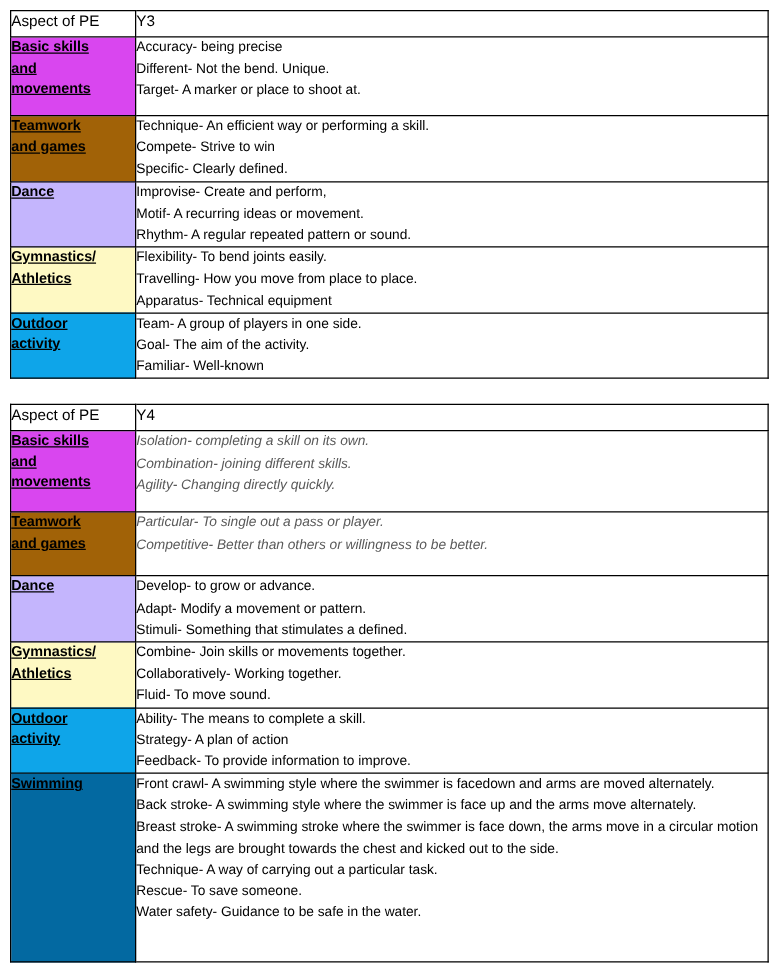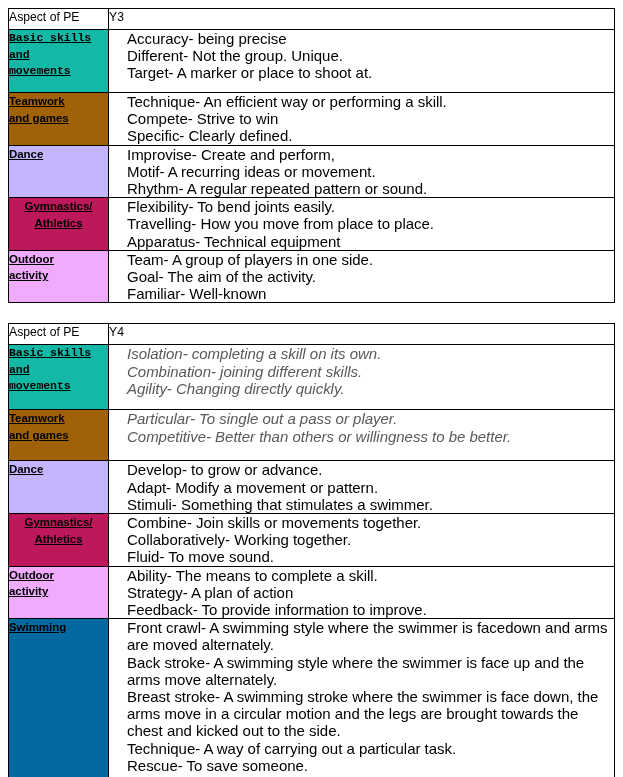--- a/index.html
+++ b/index.html
@@ -43,43 +43,42 @@
     font-weight: bold;
     text-decoration: underline;
     line-height: 16.5px;
     display: block;
     letter-spacing: -0.05px;
   }
   .body-cell {
     padding: 3px 5px 3px 7px;
   }
   .body-cell .line {
-    font-size: 15px;
+    font-size: 11px;
     line-height: 17.2px;
     display: block;
     white-space: normal;
     letter-spacing: -0.02px;
-    margin-left: 18px;
   }
   .head-cell {
     padding: 2px 5px 2px 7px;
     background: #ffffff;
   }
   .head-cell .head-text {
     font-size: 12.2px;
     line-height: 17px;
     display: block;
   }
 
   
-  .fill-blue   { background: #14b8a6; font-family: Liberation Mono, monospace; }
+  .fill-blue   { background: #d946ef; }
   .fill-orange { background: #a16207; }
   .fill-green  { background: #c4b5fd; }
-  .fill-pink   { background: #be185d; text-align: center; }
-  .fill-yellow { background: #f0abfc; margin-top: 43px; }
+  .fill-pink   { background: #fef9c3; }
+  .fill-yellow { background: #0ea5e9; margin-top: 43px; }
   .fill-cyan   { background: #0369a1; }
   .fill-white  { background: #ffffff; }
 
   .text-grey .line { color: #595959; font-style: italic; }
 
   .table-gap { height: 20px; }
 
   
   .h-head { height: 21px; }
   .t1-r1 { height: 63px; }
@@ -116,21 +115,21 @@
       </tr>
 
       <tr class="t1-r1">
         <td class="label-cell fill-blue">
           <span class="label-text">Basic skills</span>
           <span class="label-text">and</span>
           <span class="label-text">movements</span>
         </td>
         <td class="body-cell fill-white">
           <span class="line">Accuracy- being precise</span>
-          <span class="line">Different- Not the group. Unique.</span>
+          <span class="line">Different- Not the bend. Unique.</span>
           <span class="line">Target- A marker or place to shoot at.</span>
         </td>
       </tr>
 
       <tr class="t1-r2">
         <td class="label-cell fill-orange">
           <span class="label-text">Teamwork</span>
           <span class="label-text">and games</span>
         </td>
         <td class="body-cell fill-white">
@@ -218,21 +217,21 @@
         </td>
       </tr>
 
       <tr class="t2-r3">
         <td class="label-cell fill-green">
           <span class="label-text">Dance</span>
         </td>
         <td class="body-cell fill-white">
           <span class="line">Develop- to grow or advance.</span>
           <span class="line">Adapt- Modify a movement or pattern.</span>
-          <span class="line">Stimuli- Something that stimulates a swimmer.</span>
+          <span class="line">Stimuli- Something that stimulates a defined.</span>
         </td>
       </tr>
 
       <tr class="t2-r4">
         <td class="label-cell fill-pink">
           <span class="label-text">Gymnastics/</span>
           <span class="label-text">Athletics</span>
         </td>
         <td class="body-cell fill-white">
           <span class="line">Combine- Join skills or movements together.</span>

